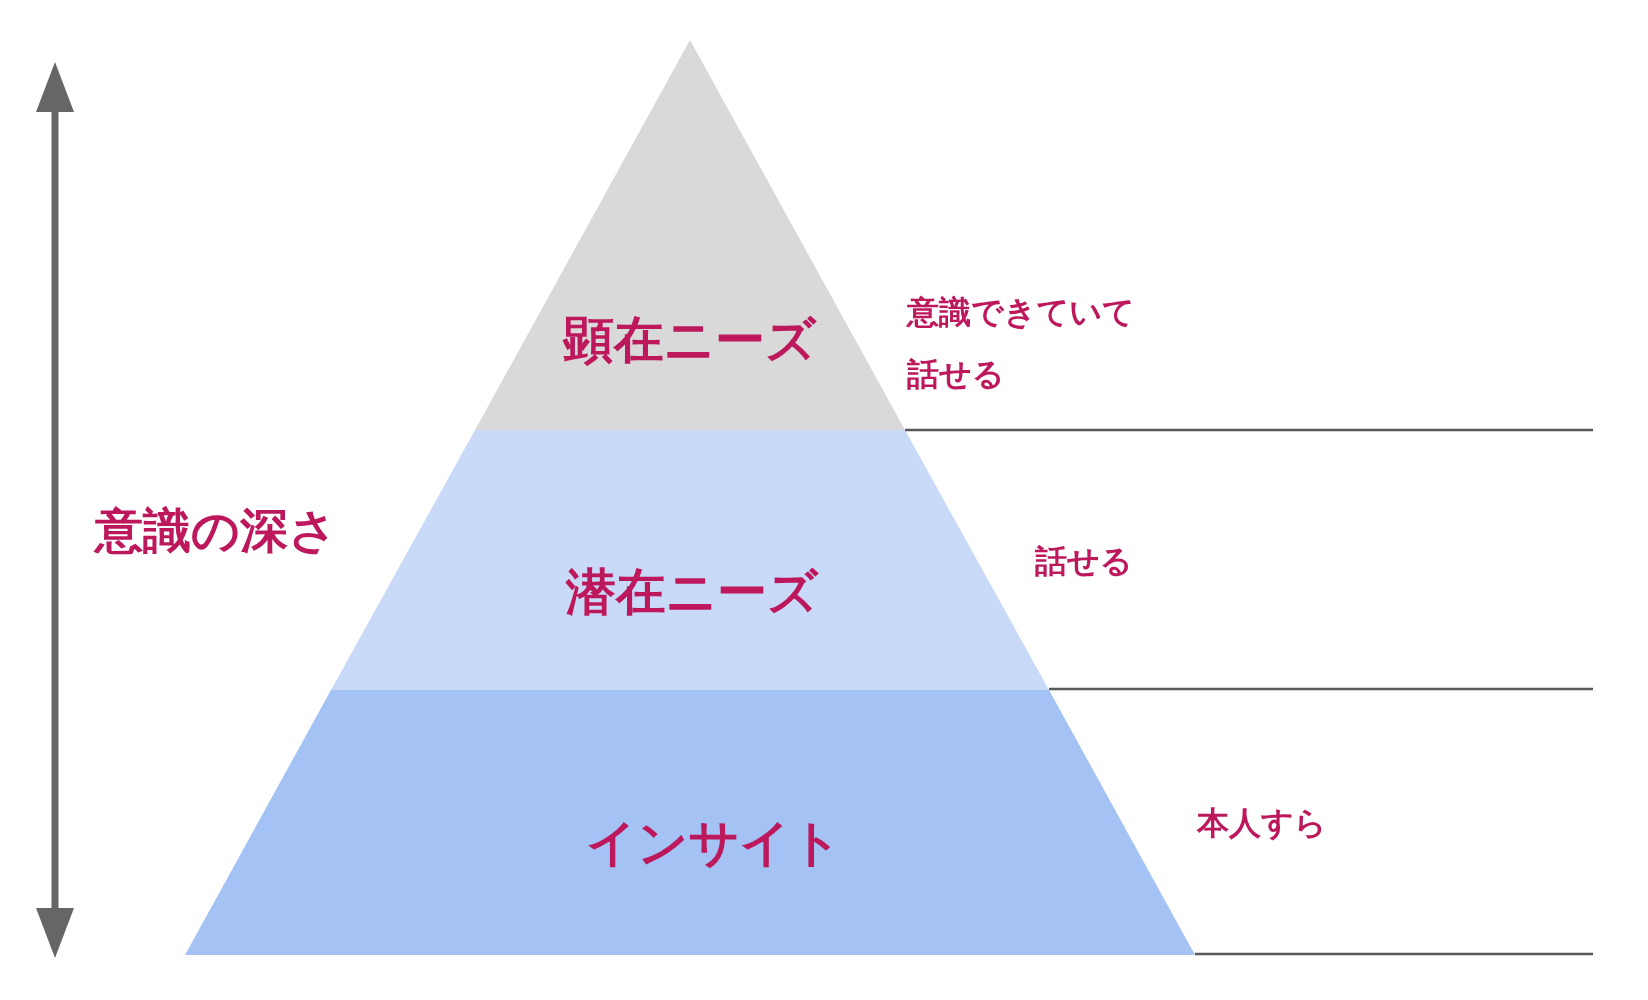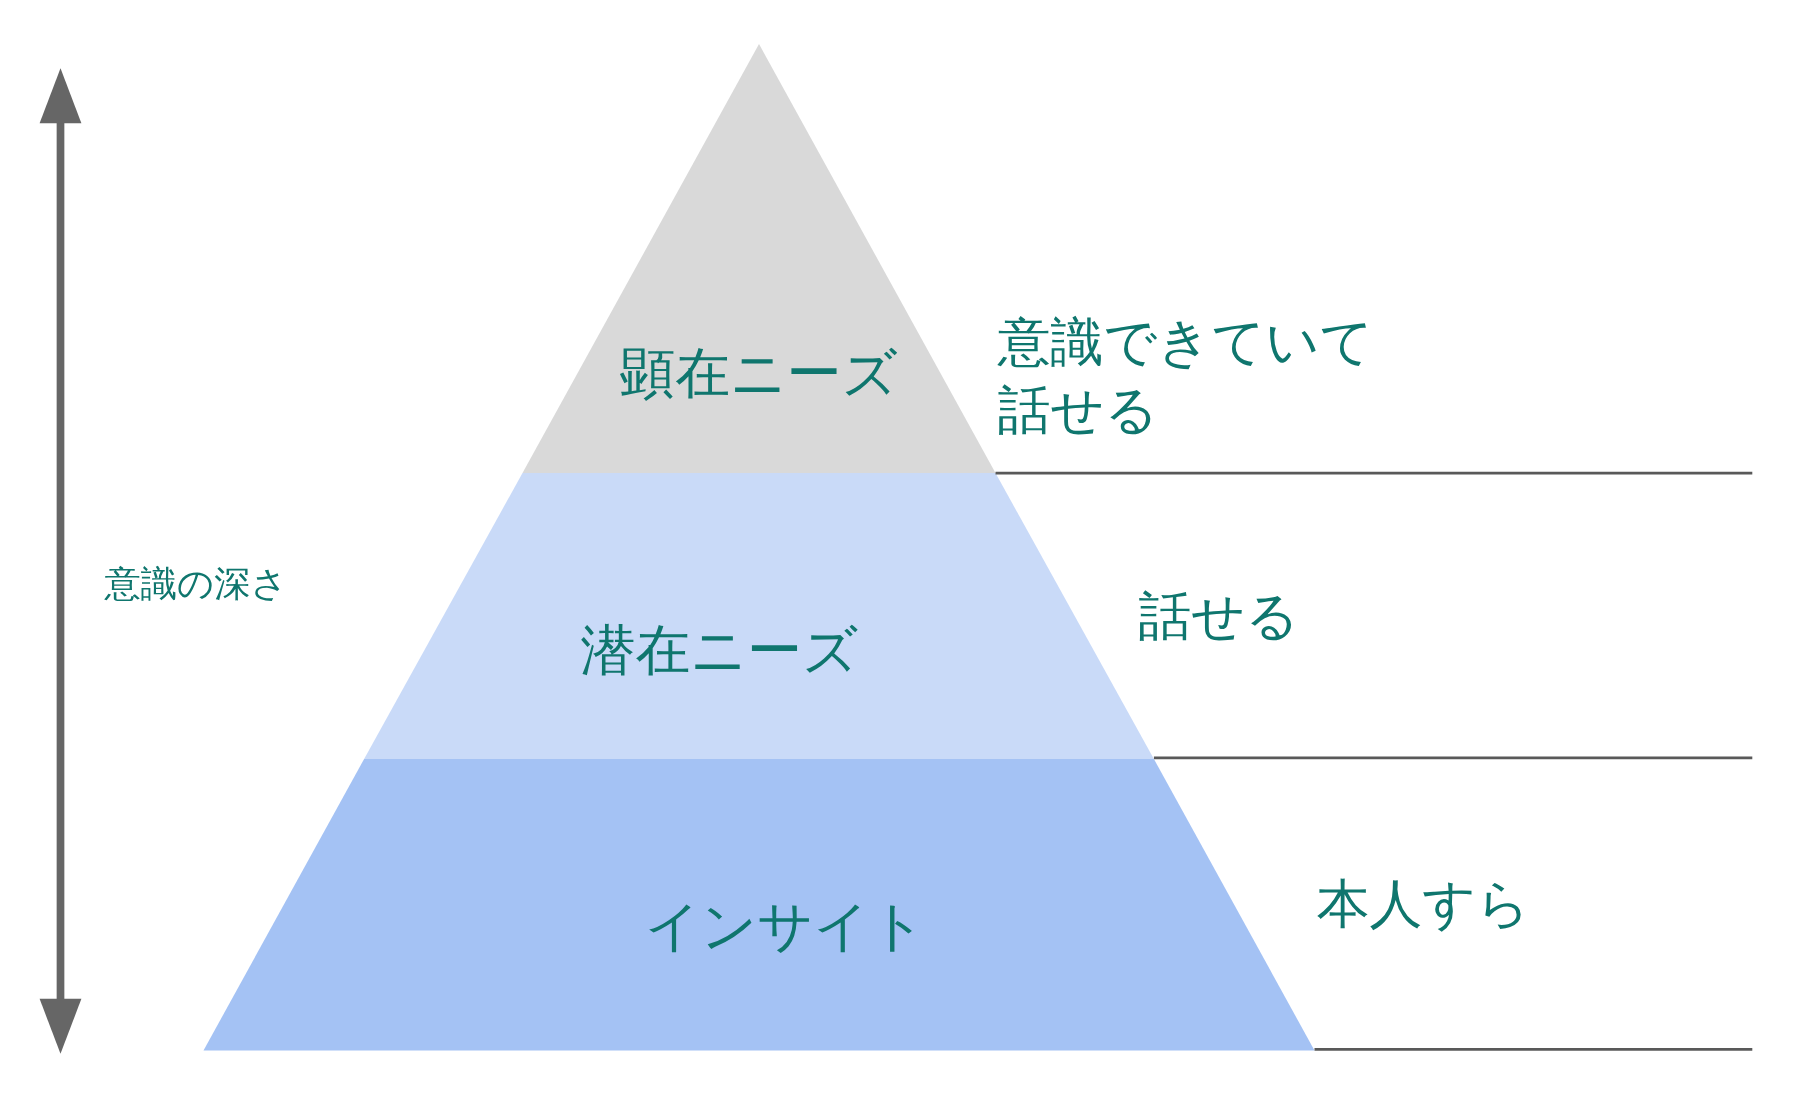--- a/index.html
+++ b/index.html
@@ -15,34 +15,34 @@
     overflow: hidden;
     font-family: "Liberation Sans", "DejaVu Sans", sans-serif;
   }
   .canvas svg {
     position: absolute;
     top: 0;
     left: 0;
   }
   .txt {
     position: absolute;
-    color: #0f766e;
-    font-weight: 400;
+    color: #be185d;
+    font-weight: 700;
     white-space: nowrap;
   }
   .level-label {
     font-size: 50px;
     transform: translate(-50%, -50%);
   }
   .annotation {
-    font-size: 48px;
+    font-size: 32px;
     line-height: 62px;
   }
   .axis-label {
-    font-size: 33px;
+    font-size: 48px;
     line-height: 55px;
   }
 </style>
 </head>
 <body>
 
 <div class="canvas">
 
   <svg width="1648" height="1000" viewBox="0 0 1648 1000">
 
@@ -57,21 +57,21 @@
     <polygon points="331,690 1049,690 1195,955 185,955" fill="#a4c2f4"></polygon>
 
     <line x1="905" y1="430" x2="1593" y2="430" stroke="#595959" stroke-width="2.5"></line>
     <line x1="1049" y1="689" x2="1593" y2="689" stroke="#595959" stroke-width="2.5"></line>
     <line x1="1195" y1="954" x2="1593" y2="954" stroke="#595959" stroke-width="2.5"></line>
   </svg>
 
   <div class="txt axis-label" style="left:95px; top:503px;">意識の深さ</div>
 
   <div class="txt level-label" style="left:690px; top:340px;">顕在ニーズ</div>
-  <div class="txt level-label" style="left:654px; top:592px;text-align:right;">潜在ニーズ</div>
+  <div class="txt level-label" style="left:692px; top:592px;text-align:right;">潜在ニーズ</div>
   <div class="txt level-label" style="left:714px; top:843px;">インサイト</div>
 
   <div class="txt annotation" style="left:907px; top:281px;">
     <div>意識できていて</div>
     <div>話せる</div>
   </div>
 
   <div class="txt annotation" style="left:1035px; top:530px;">
     <div>話せる</div>
   </div>

